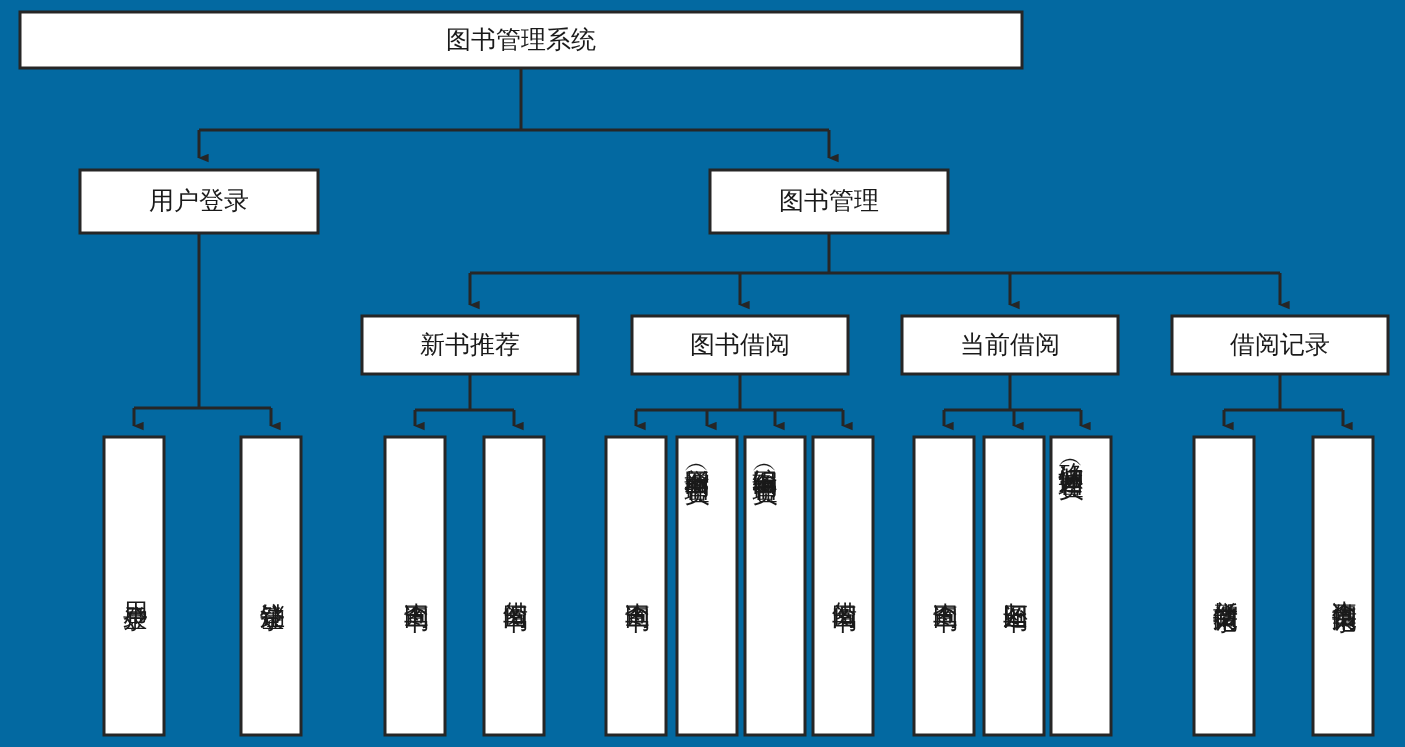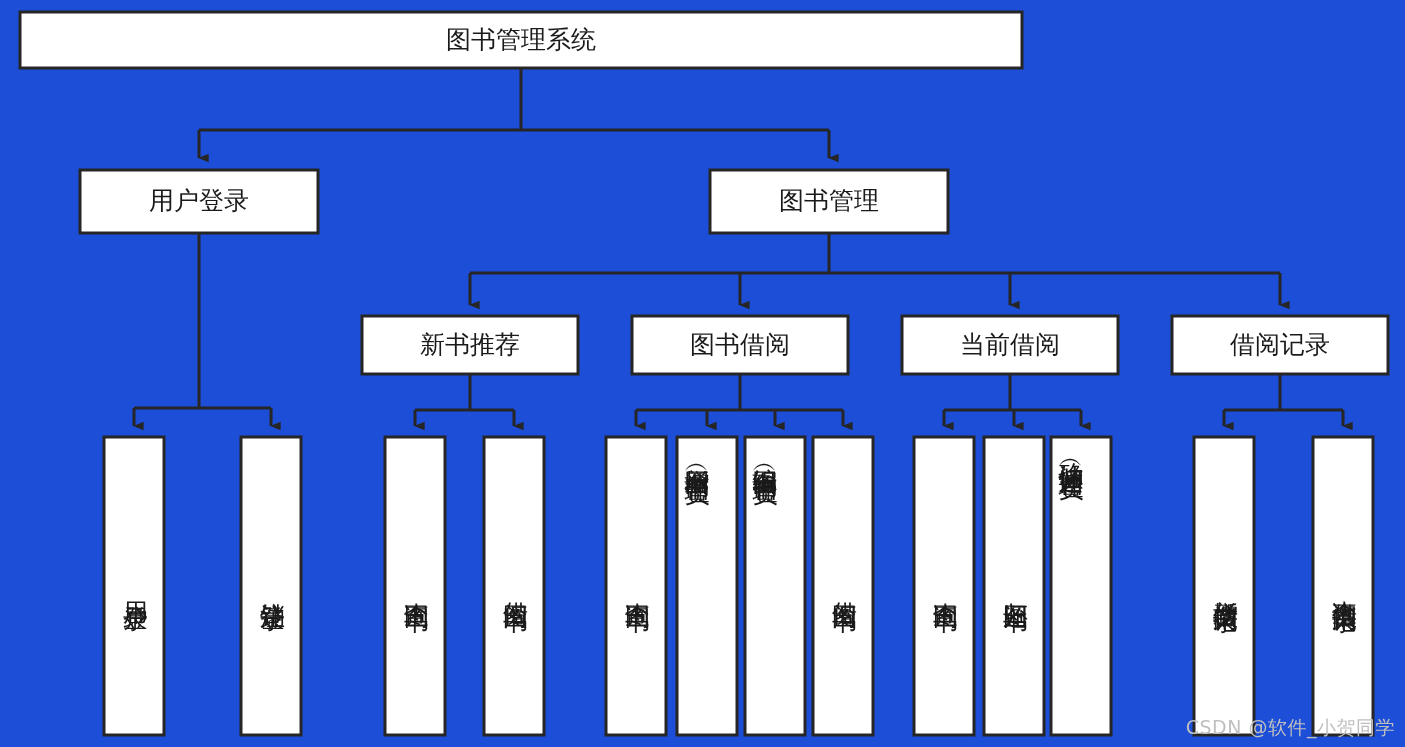--- a/index.html
+++ b/index.html
@@ -1,21 +1,21 @@
 <!DOCTYPE html>
 <html><head>
 <meta charset="utf-8">
 <style>
   html,body{margin:0;padding:0;background:#ffffff;}
   body{
     width:1405px;height:747px;
     font-family:"DejaVu Sans","Liberation Sans",sans-serif;
     overflow:hidden;
   }
-  #diagram-root{position:relative;width:1405px;height:747px;background:#1d4ed8;}
+  #diagram-root{position:relative;width:1405px;height:747px;background:#0369a1;}
   svg#flow{position:absolute;left:0;top:0;width:1405px;height:747px;display:block;}
   .node-rect{fill:#ffffff;stroke:#262626;stroke-width:3;}
   .edge{stroke:#262626;stroke-width:3;fill:none;stroke-linecap:butt;}
   .node-label{
     fill:#1a1a1a;
     font-family:"DejaVu Sans","Liberation Sans",sans-serif;
     text-anchor:middle;
     dominant-baseline:middle;
   }
   .lbl-h{font-size:25px;}
@@ -172,15 +172,14 @@
         <text class="node-label lbl-v" x="1224" y="586">新增借阅记录</text>
       </g>
       <g>
         <rect class="node-rect" x="1313" y="437" width="60" height="298"></rect>
         <text class="node-label lbl-v" x="1343" y="586">查询借阅记录</text>
       </g>
 
     </g>
   </svg>
 
-  <div class="watermark">CSDN @软件_小贺同学</div>
 
 </div>
 
 </body></html>

